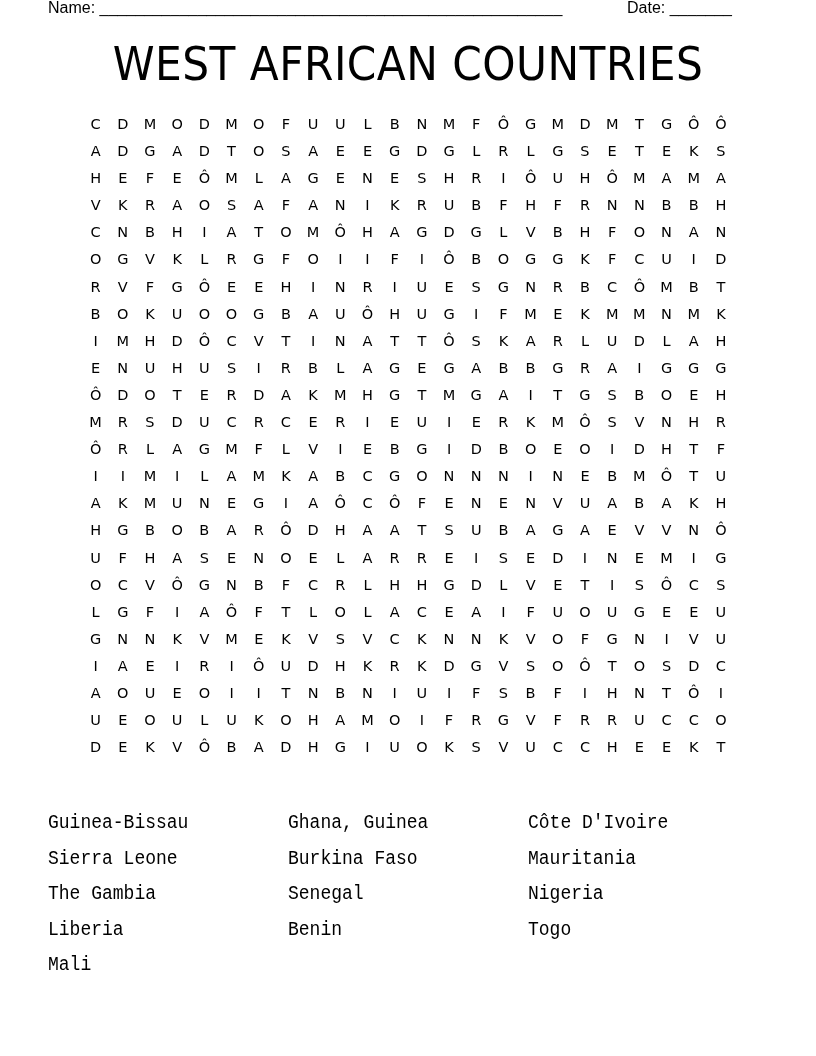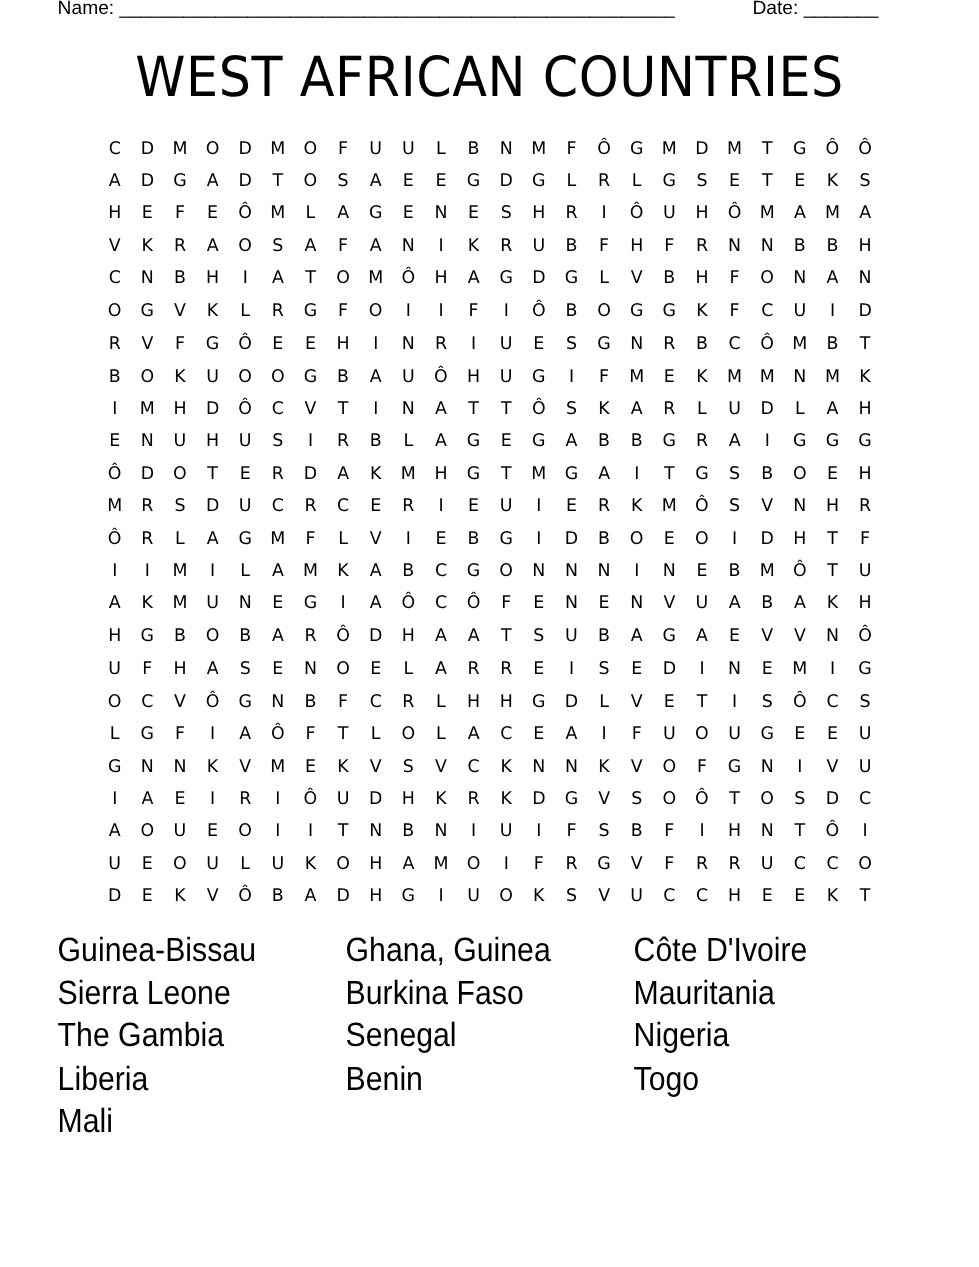--- a/index.html
+++ b/index.html
@@ -17,23 +17,23 @@
   }
   .grid {
     position: absolute; left: 82px; top: 111px;
     display: grid; grid-template-columns: repeat(24, 27.2px); grid-auto-rows: 27.1px;
   }
   .cell {
     font-family: "DejaVu Sans", sans-serif; font-size: 14.5px; text-align: center;
     line-height: 27.1px; width: 27.2px; height: 27.1px; letter-spacing: 0;
   }
   .words {
-    position: absolute; left: 48px; top: 774px; width: 720px;
+    position: absolute; left: 48px; top: 805px; width: 720px;
     display: grid; grid-template-columns: 240px 240px 240px; grid-auto-rows: 35.5px;
-    font-family: Liberation Sans, sans-serif; font-size: 28px; line-height: 35.5px;
+    font-family: Liberation Mono, monospace; font-size: 20px; line-height: 35.5px;
   }
   .word { white-space: nowrap; transform: scaleX(0.9); transform-origin: left center; }
 </style>
 </head>
 <body>
 
 <div class="header-line">
   <span class="name">Name: ____________________________________________________</span>
   <span class="date">Date: _______</span>
 </div>

